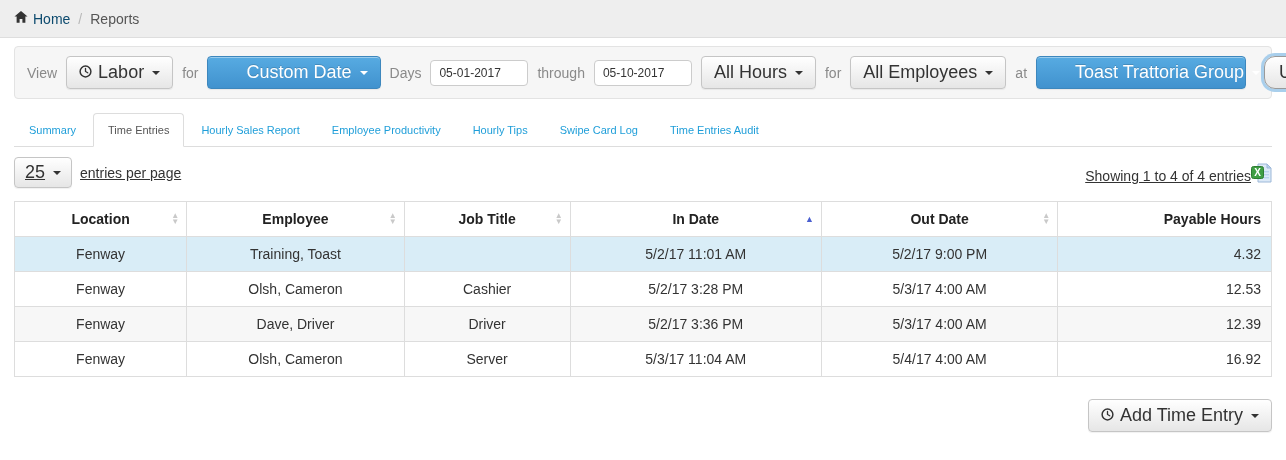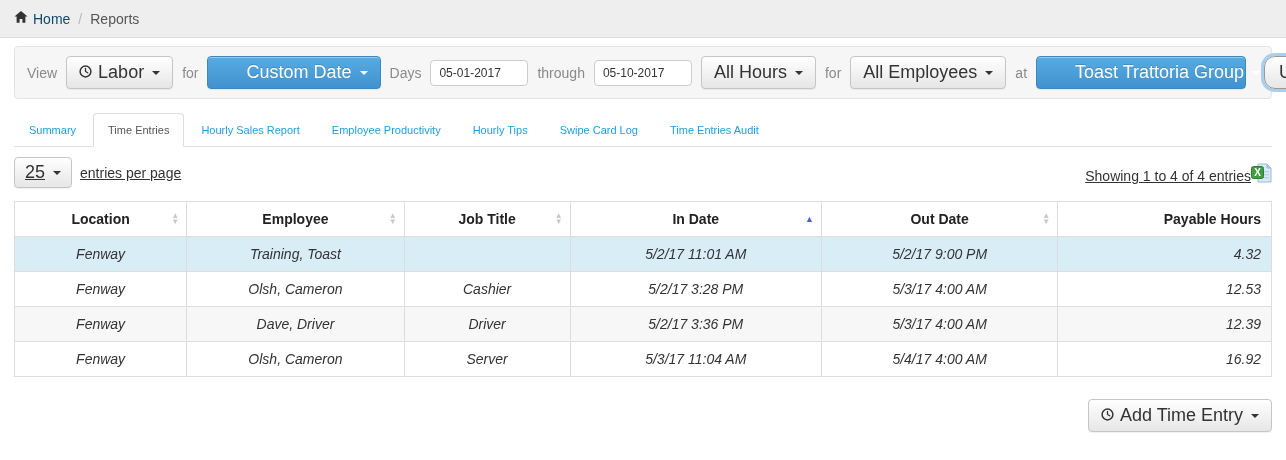--- a/index.html
+++ b/index.html
@@ -84,21 +84,21 @@
   }
   table.data th, table.data td {
     border-left:1px solid #ddd; padding:9px 10px; text-align:center;
     overflow:hidden; white-space:nowrap; font-size:14px;
   }
   table.data th:first-child, table.data td:first-child { border-left:none; }
   table.data thead th {
     font-weight:bold; color:#222; position:relative; border-bottom:1px solid #ddd;
     cursor:pointer;
   }
-  table.data tbody td { border-top:1px solid #ddd; color:#333;font-style:italic; }
+  table.data tbody td { border-top:1px solid #ddd; color:#333; }
   col.c-location { width:13.7%; } col.c-employee { width:17.3%; }
   col.c-jobtitle { width:13.2%; } col.c-indate { width:20%; }
   col.c-outdate { width:18.8%; } col.c-payable { width:17%; }
   .num, th.num { text-align:right !important; }
   tr.highlight td { background:#d9edf7; }
   tr.stripe td { background:#f7f7f7; }
   .sort-icons {
     position:absolute; right:7px; top:50%; transform:translateY(-50%);
     display:flex; flex-direction:column; line-height:6px; font-size:8px; color:#c9c9c9;
   }

